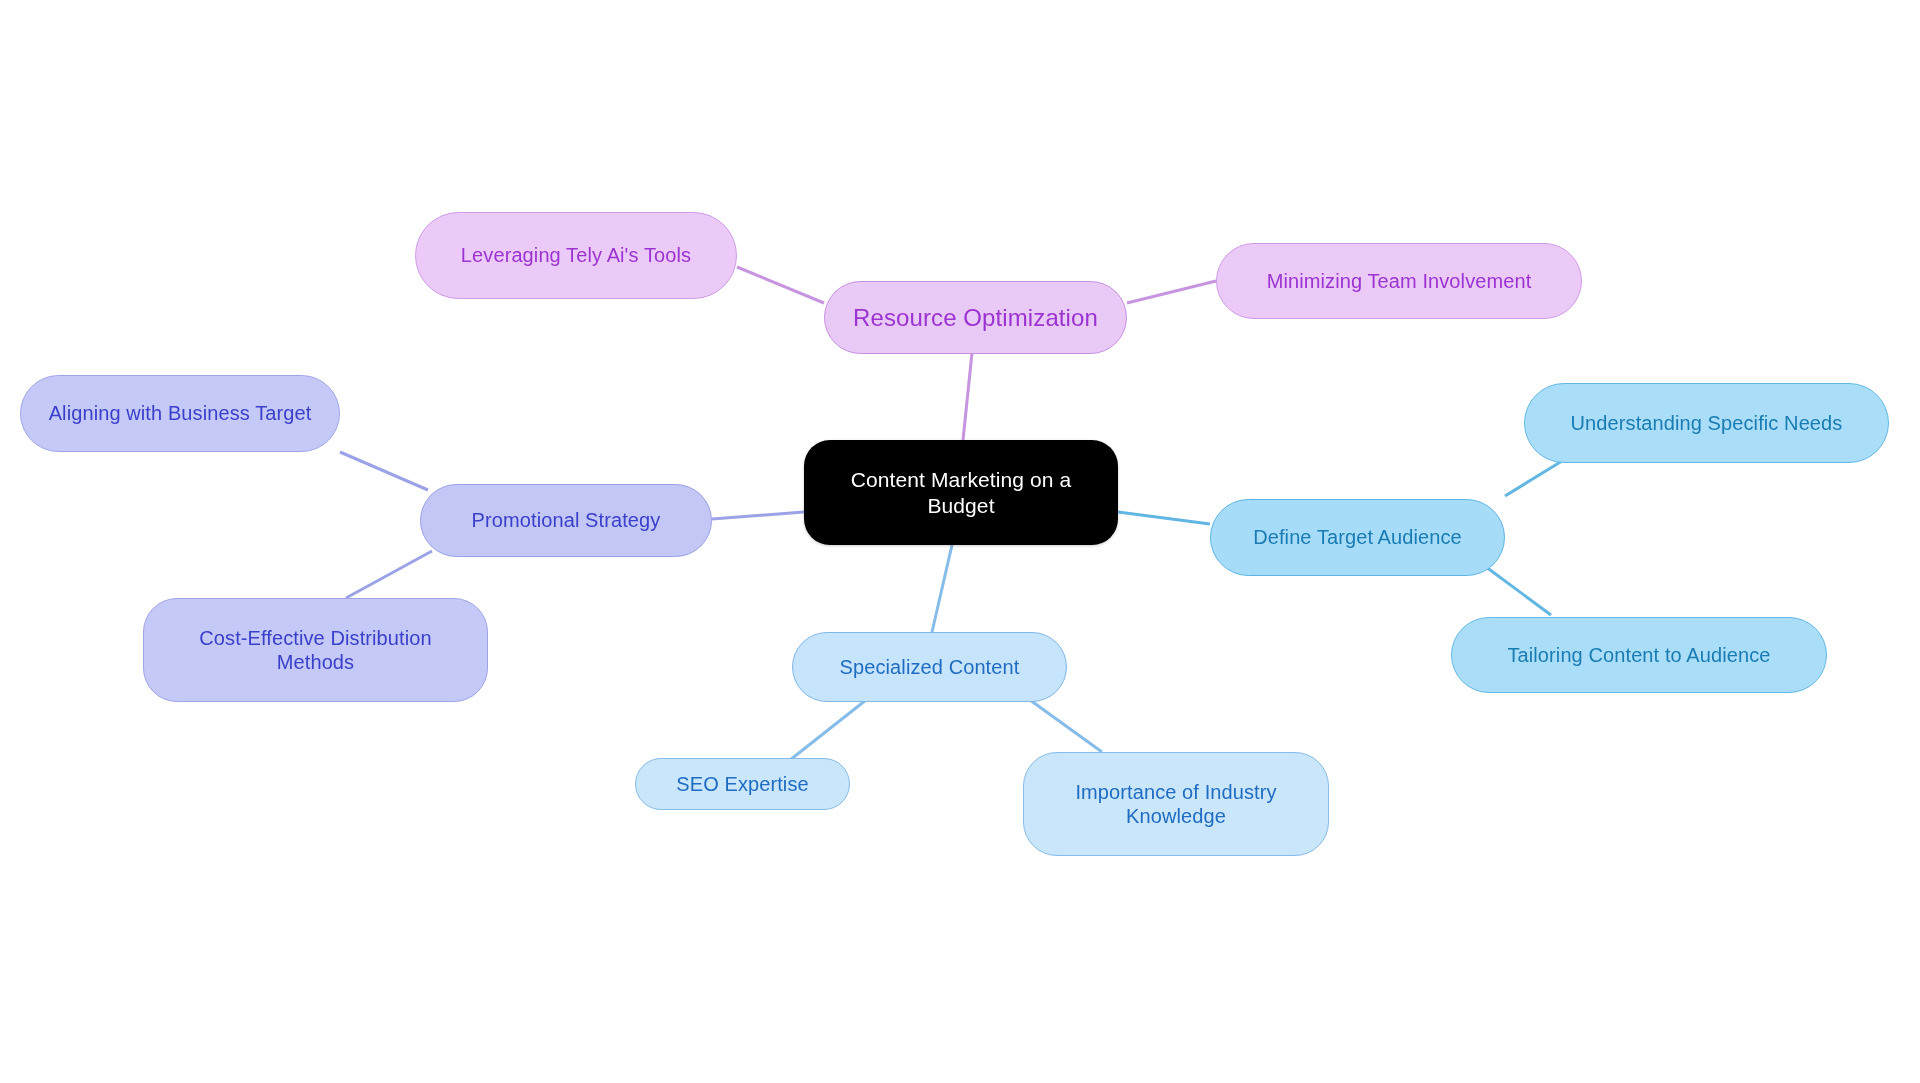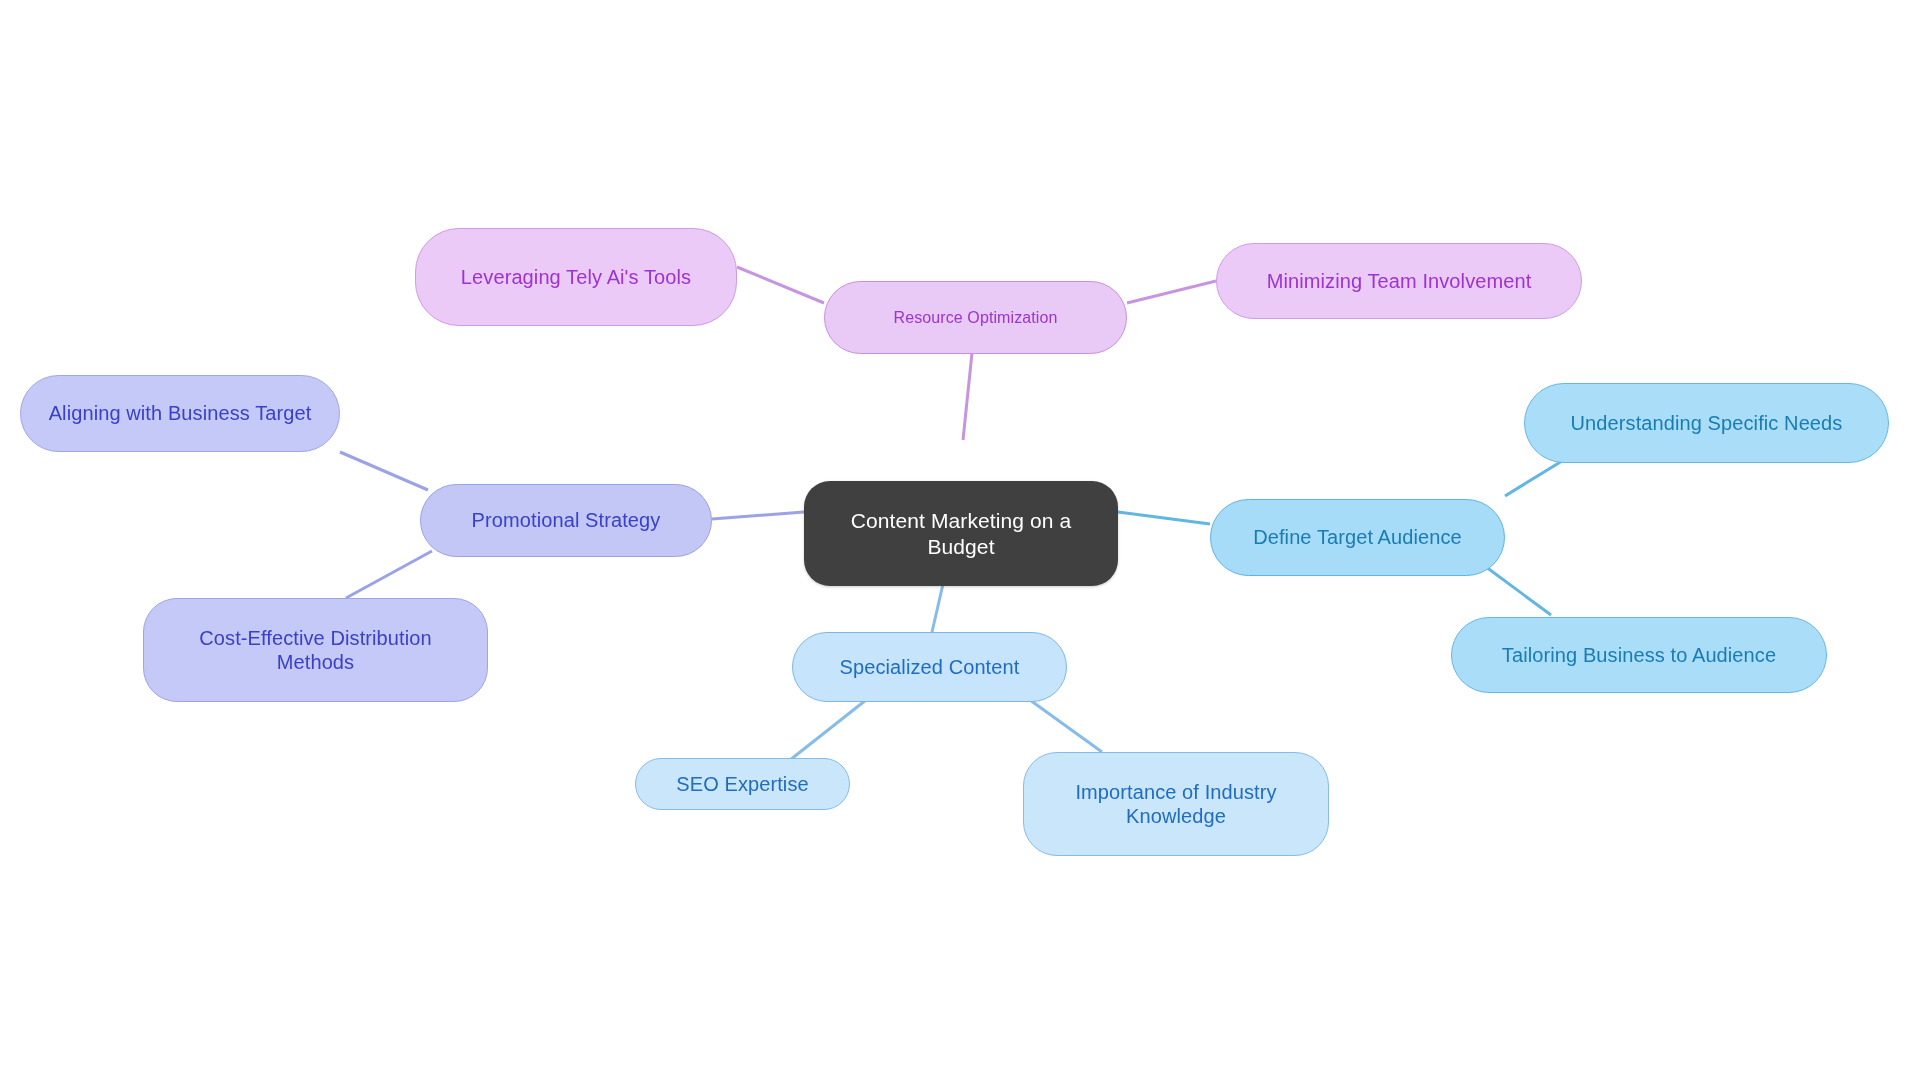--- a/index.html
+++ b/index.html
@@ -44,29 +44,28 @@
   }
   .node-label {
     display: block;
     white-space: pre-line;
   }
   .node.root {
     border-radius: 26px;
     border-width: 0;
     font-size: 21px;
     color: #ffffff;
-    background: #404040;
+    background: #000000;
     box-shadow: 0 1px 3px rgba(0,0,0,0.20);
-    margin-top: 41px;
   }
   .node.branch-pink {
     background: #e9c9f6;
     border-color: #c78fe0;
     color: #9b34d0;
-    font-size: 16px;
+    font-size: 24px;
   }
   .node.leaf-pink {
     background: #eccaf8;
     border-color: #cf9ae6;
     color: #9b34d0;
     font-size: 20px;
   }
   .node.branch-periwinkle {
     background: #c2c7f6;
     border-color: #9aa1e4;
@@ -138,21 +137,21 @@
 
   <div class="node root" style="left:804px; top:440px; width:314px; height:105px;">
     <span class="node-label">Content Marketing on a
 Budget</span>
   </div>
 
   <div class="node branch-pink" style="left:824px; top:281px; width:303px; height:73px;">
     <span class="node-label">Resource Optimization</span>
   </div>
 
-  <div class="node leaf-pink" style="left:415px; top:228px; width:322px; height:98px;">
+  <div class="node leaf-pink" style="left:415px; top:212px; width:322px; height:87px;">
     <span class="node-label">Leveraging Tely Ai's Tools</span>
   </div>
 
   <div class="node leaf-pink" style="left:1216px; top:243px; width:366px; height:76px;">
     <span class="node-label">Minimizing Team Involvement</span>
   </div>
 
   <div class="node branch-periwinkle" style="left:420px; top:484px; width:292px; height:73px;">
     <span class="node-label">Promotional Strategy</span>
   </div>
@@ -168,21 +167,21 @@
   <div class="node leaf-periwinkle" style="left:143px; top:598px; width:345px; height:104px; border-radius:34px;">
     <span class="node-label">Cost-Effective Distribution
 Methods</span>
   </div>
 
   <div class="node leaf-blue" style="left:1524px; top:383px; width:365px; height:80px;">
     <span class="node-label">Understanding Specific Needs</span>
   </div>
 
   <div class="node leaf-blue" style="left:1451px; top:617px; width:376px; height:76px;">
-    <span class="node-label">Tailoring Business to Audience</span>
+    <span class="node-label">Tailoring Content to Audience</span>
   </div>
 
   <div class="node branch-lightblue" style="left:792px; top:632px; width:275px; height:70px;">
     <span class="node-label">Specialized Content</span>
   </div>
 
   <div class="node leaf-lightblue" style="left:635px; top:740px; width:215px; height:52px;margin-top:18px;">
     <span class="node-label">SEO Expertise</span>
   </div>
 

